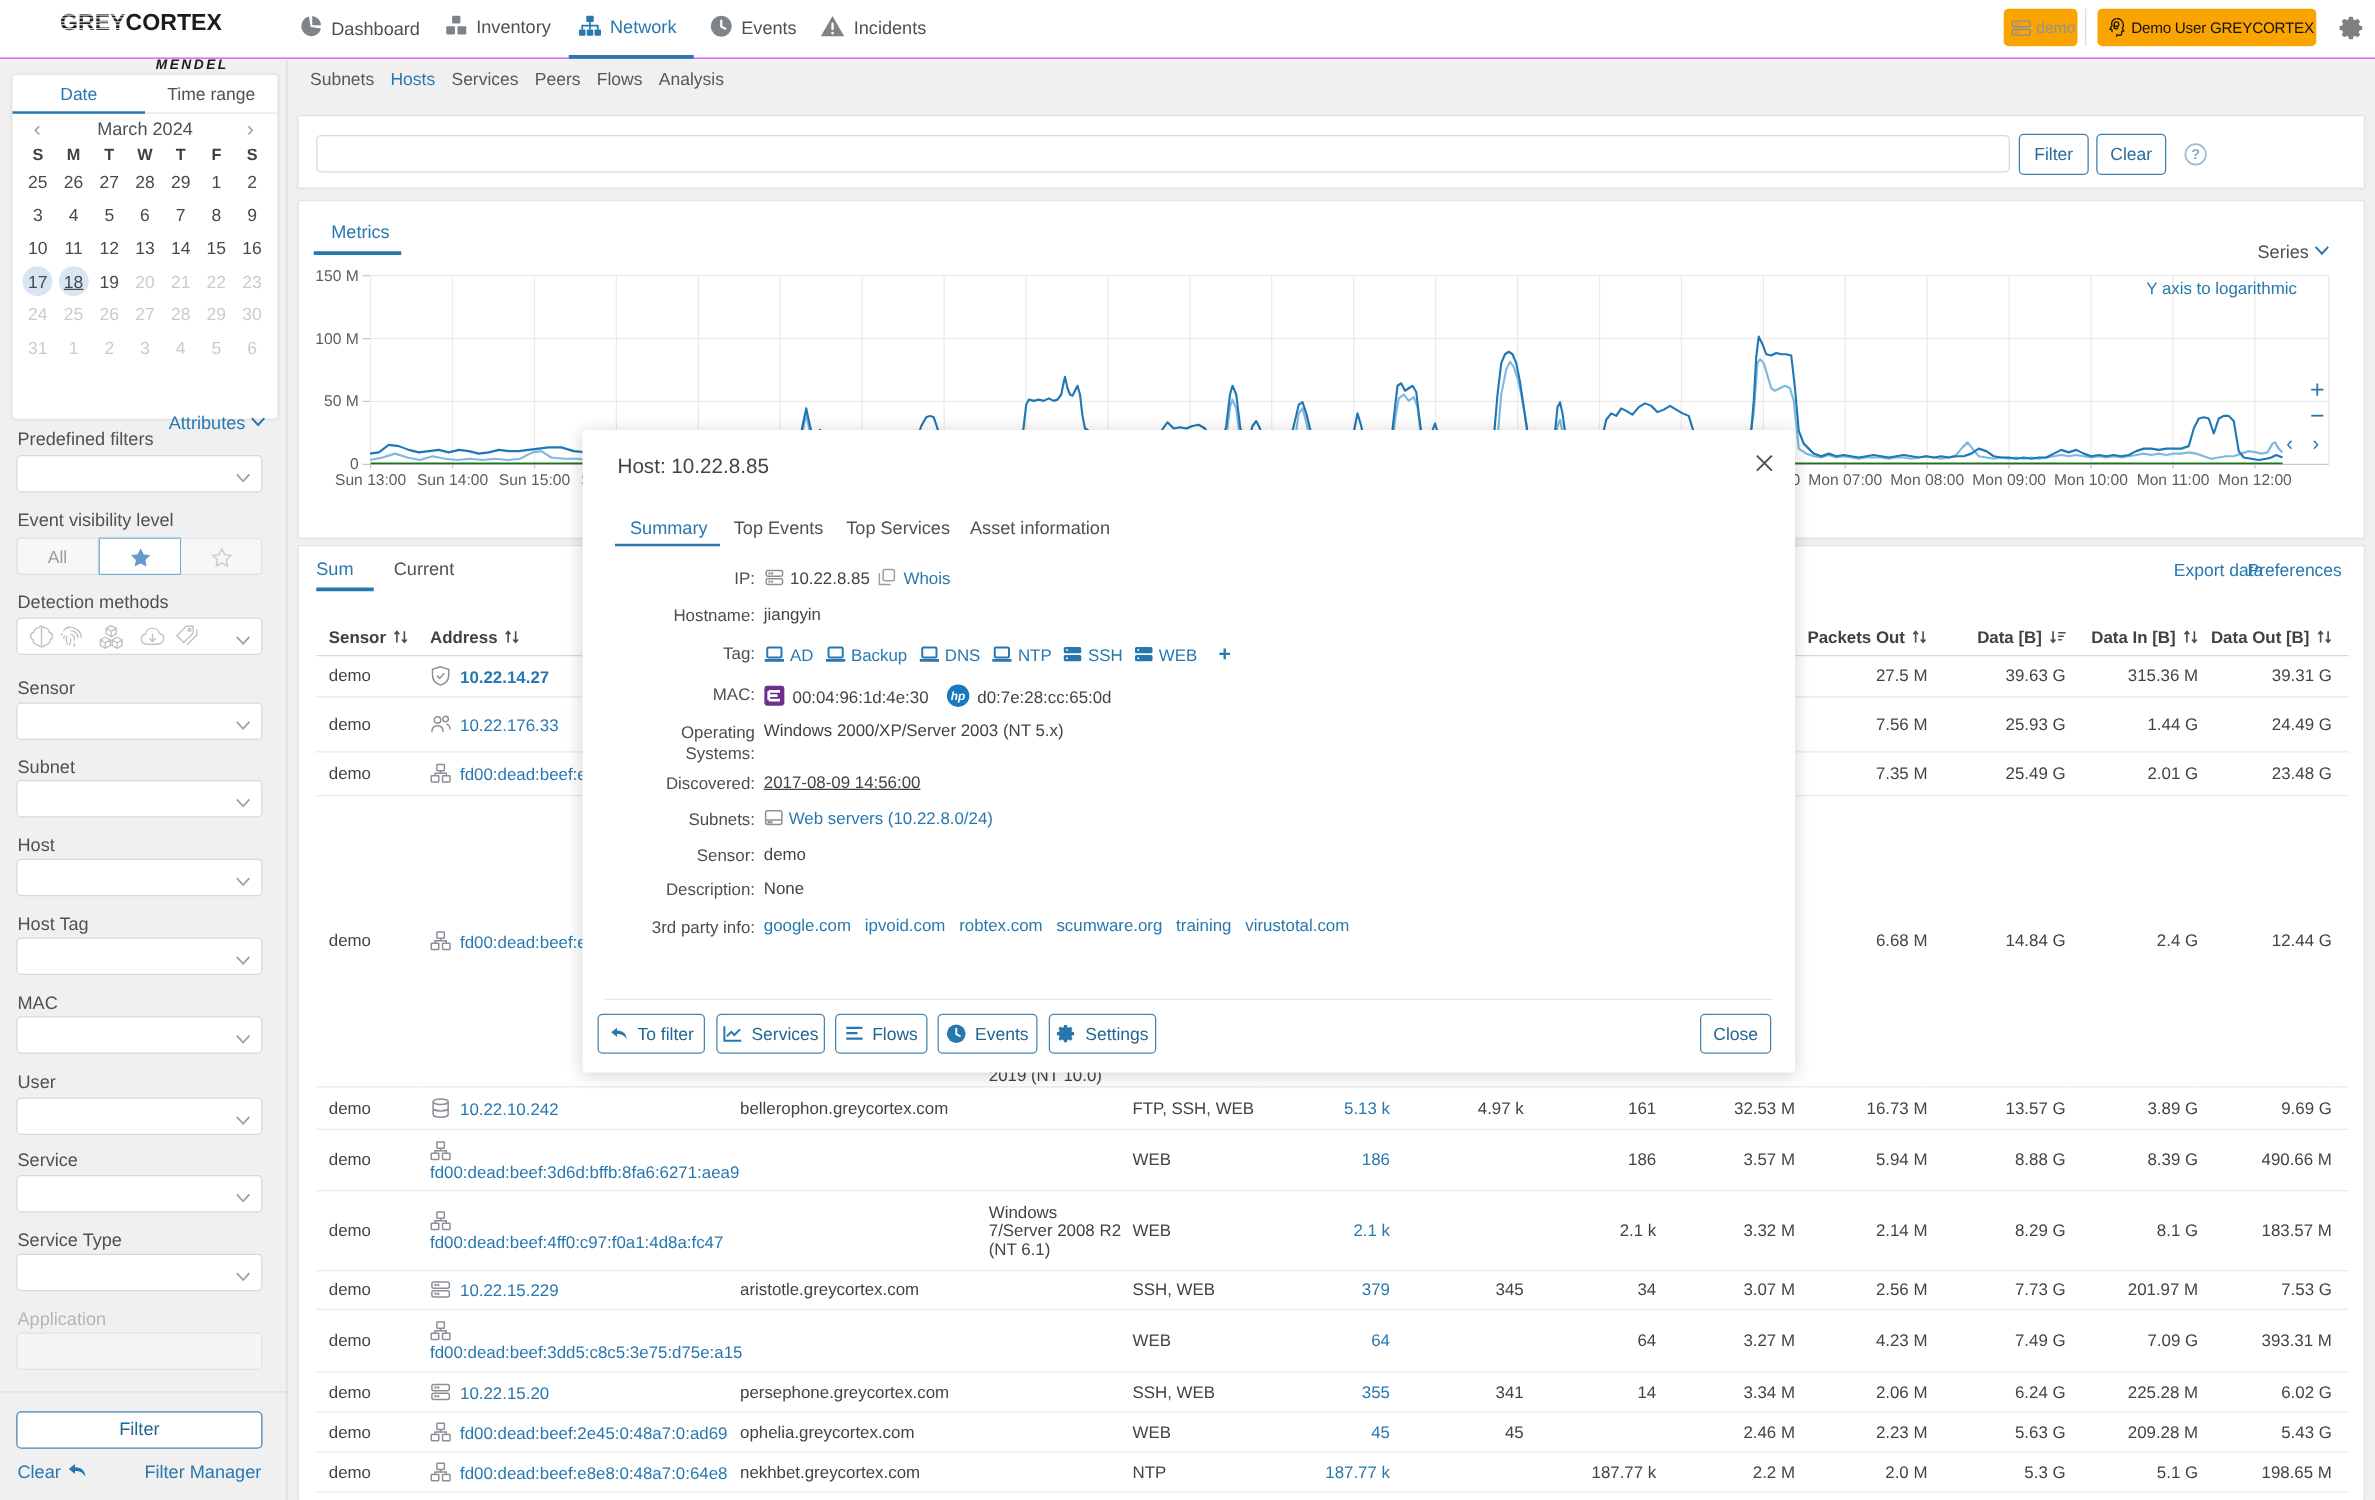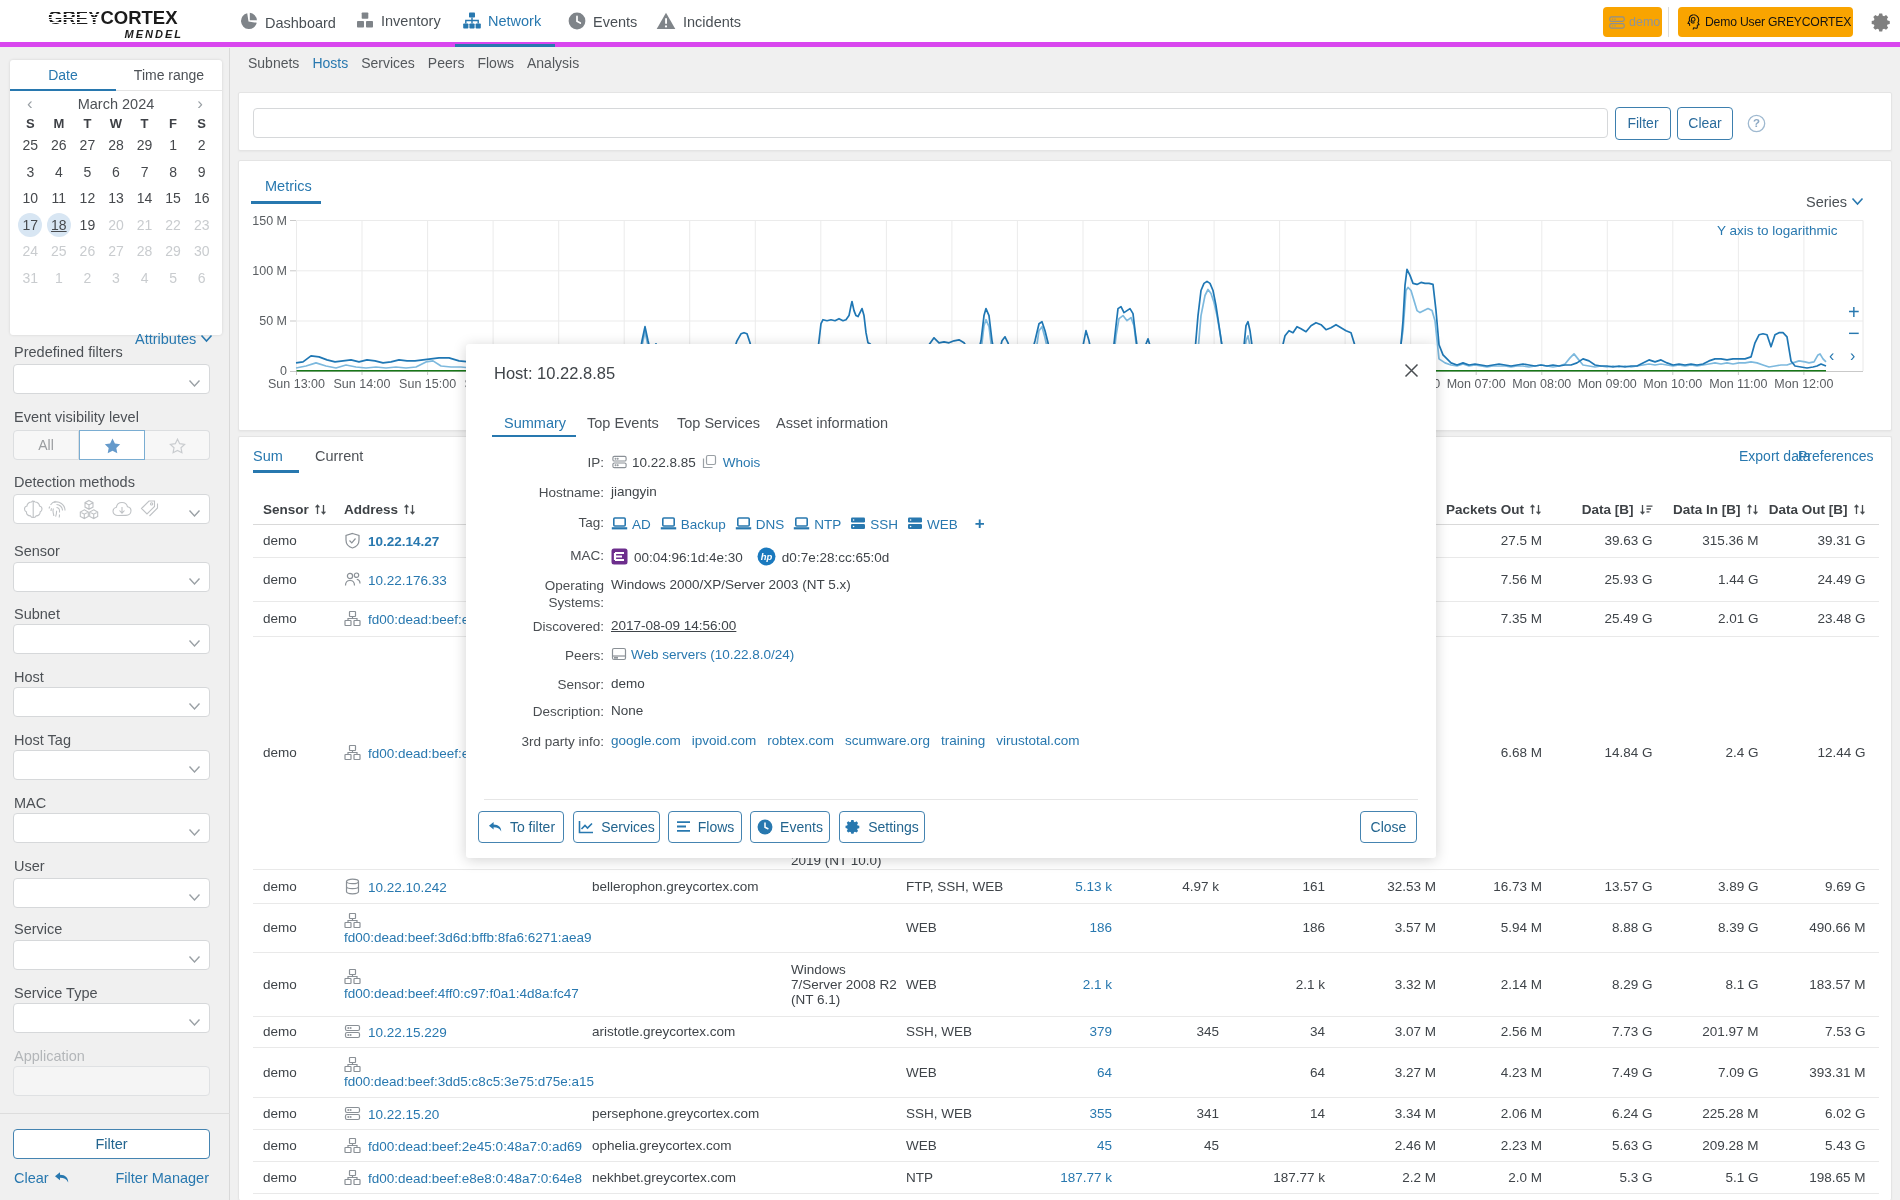--- a/index.html
+++ b/index.html
@@ -2,25 +2,25 @@
 <html><head>
 <meta charset="utf-8">
 <style>
 * { margin:0; padding:0; box-sizing:border-box; }
 html,body { width:1900px; height:1200px; background:#f0f0f0; font-family:"Liberation Sans", sans-serif; position:relative; overflow:hidden; }
 .abs { position:absolute; }
 .blue { color:#2878af; }
 .gray { color:#97999c; }
 
 
-#topbar { position:absolute; left:0; top:0; width:1900px; height:47px; background:#fff; border-bottom:5px solid #d946ef; z-index:30; }
+#topbar { position:absolute; left:0; top:0; width:1900px; height:47px; background:#fff; border-bottom:1px solid #d946ef; z-index:30; }
 #logo { position:absolute; left:48px; top:8px; width:135px; }
 #logo .l1 { font-size:18.5px; font-weight:bold; letter-spacing:0px; color:#1b1b1b; line-height:20px; white-space:nowrap; }
 #logo .grey { background:repeating-linear-gradient(180deg,#1e1e1e 0 1.7px,#fff 1.7px 2.7px); -webkit-background-clip:text; background-clip:text; color:transparent; }
-#logo .l2 { font-size:11px; font-weight:bold; font-style:italic; color:#1b1b1b; letter-spacing:2px; text-align:right; line-height:11px; margin-top:1px; }
+#logo .l2 { font-size:11px; font-weight:bold; font-style:italic; color:#1b1b1b; letter-spacing:2px; text-align:right; line-height:11px; margin-top:19px; }
 .navitem { position:absolute; top:12px; font-size:14.5px; color:#4a5055; white-space:nowrap; }
 .navitem svg { vertical-align:-3px; margin-right:7px; }
 .navitem.active { color:#2878af; }
 #nav-underline { position:absolute; left:455px; top:44px; width:100px; height:3px; background:#2878af; }
 #topsep { position:absolute; left:1668px; top:7px; width:1px; height:30px; background:#dcdcdc; }
 .obtn { position:absolute; top:7px; height:30px; background:#f9a400; border-radius:4px; font-size:13px; line-height:30px; padding:0 6px; white-space:nowrap; overflow:hidden; }
 .obtn svg { vertical-align:-4px; margin-right:4px; }
 
 
 #sidebar { position:absolute; left:0; top:48px; width:230px; height:1152px; background:#f0f0f0; border-right:1px solid #d9d9d9; z-index:5; }
@@ -851,21 +851,21 @@
           <rect x="0.5" y="0.5" width="16" height="16" rx="2.5" fill="#6d2e8d"></rect>
           <path d="M4 5 h9 M4 8.5 h7 M4 12 h9 M4 5 v7" stroke="#fff" stroke-width="2.2"></path>
         </svg><span>00:04:96:1d:4e:30</span><span style="margin-left:14px;"><svg width="19" height="19" viewBox="0 0 19 19" style="vertical-align:-4px; margin-right:6px;">
             <circle cx="9.5" cy="9.5" r="9" fill="#1a79be"></circle>
             <text x="9.5" y="13" font-size="9.5" font-style="italic" font-weight="bold" text-anchor="middle" fill="#fff" font-family="Liberation Sans, sans-serif">hp</text>
           </svg></span><span>d0:7e:28:cc:65:0d</span></div>
       <div style="position:absolute; left:38px; top:233px; width:100px; color:#4a4e52; line-height:17px;">Operating<br>Systems:</div>
       <div style="position:absolute; left:145px; top:233px; white-space:nowrap;">Windows 2000/XP/Server 2003 (NT 5.x)</div>
       <div style="position:absolute; left:38px; top:274px; width:100px; color:#4a4e52; line-height:17px;">Discovered:</div>
       <div style="position:absolute; left:145px; top:274px; white-space:nowrap;text-decoration:underline;">2017-08-09 14:56:00</div>
-      <div style="position:absolute; left:38px; top:303px; width:100px; color:#4a4e52; line-height:17px;">Peers:</div>
+      <div style="position:absolute; left:38px; top:303px; width:100px; color:#4a4e52; line-height:17px;">Subnets:</div>
       <div style="position:absolute; left:145px; top:303px; white-space:nowrap;"><svg width="16" height="14" viewBox="0 0 16 14" style="vertical-align:-2px; margin-right:4px;" fill="none" stroke="#8a9096" stroke-width="1.2">
           <rect x="1.5" y="1.5" width="13" height="11" rx="1.5"></rect>
           <path d="M1.5 9 h13"></path>
           <circle cx="4" cy="10.8" r="0.5"></circle>
           <circle cx="6" cy="10.8" r="0.5"></circle>
         </svg><span style="color:#2878af;">Web servers (10.22.8.0/24)</span></div>
       <div style="position:absolute; left:38px; top:332px; width:100px; color:#4a4e52; line-height:17px;">Sensor:</div>
       <div style="position:absolute; left:145px; top:332px; white-space:nowrap;">demo</div>
       <div style="position:absolute; left:38px; top:359px; width:100px; color:#4a4e52; line-height:17px;">Description:</div>
       <div style="position:absolute; left:145px; top:359px; white-space:nowrap;">None</div>

